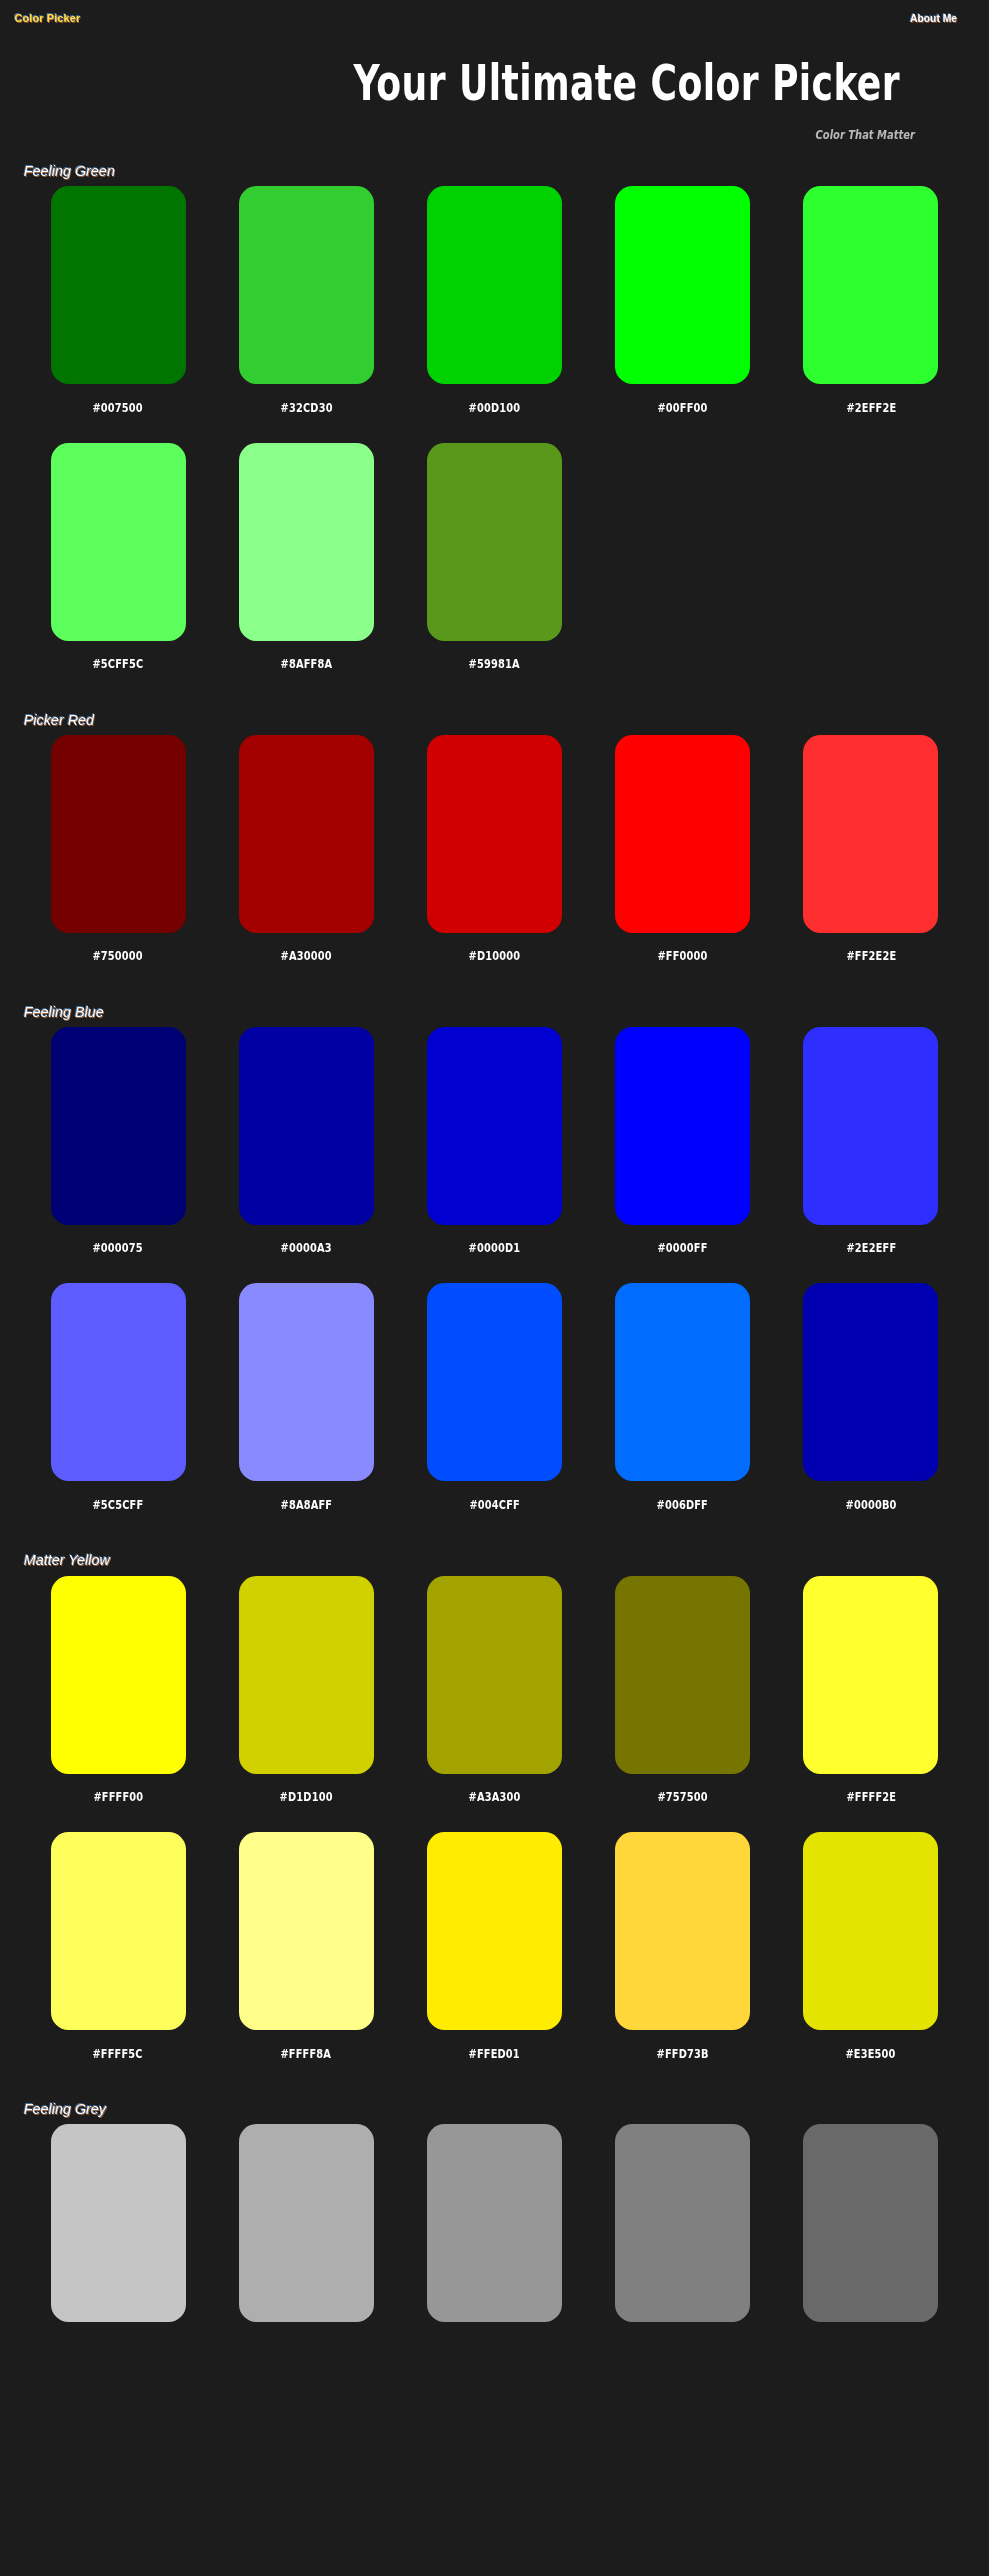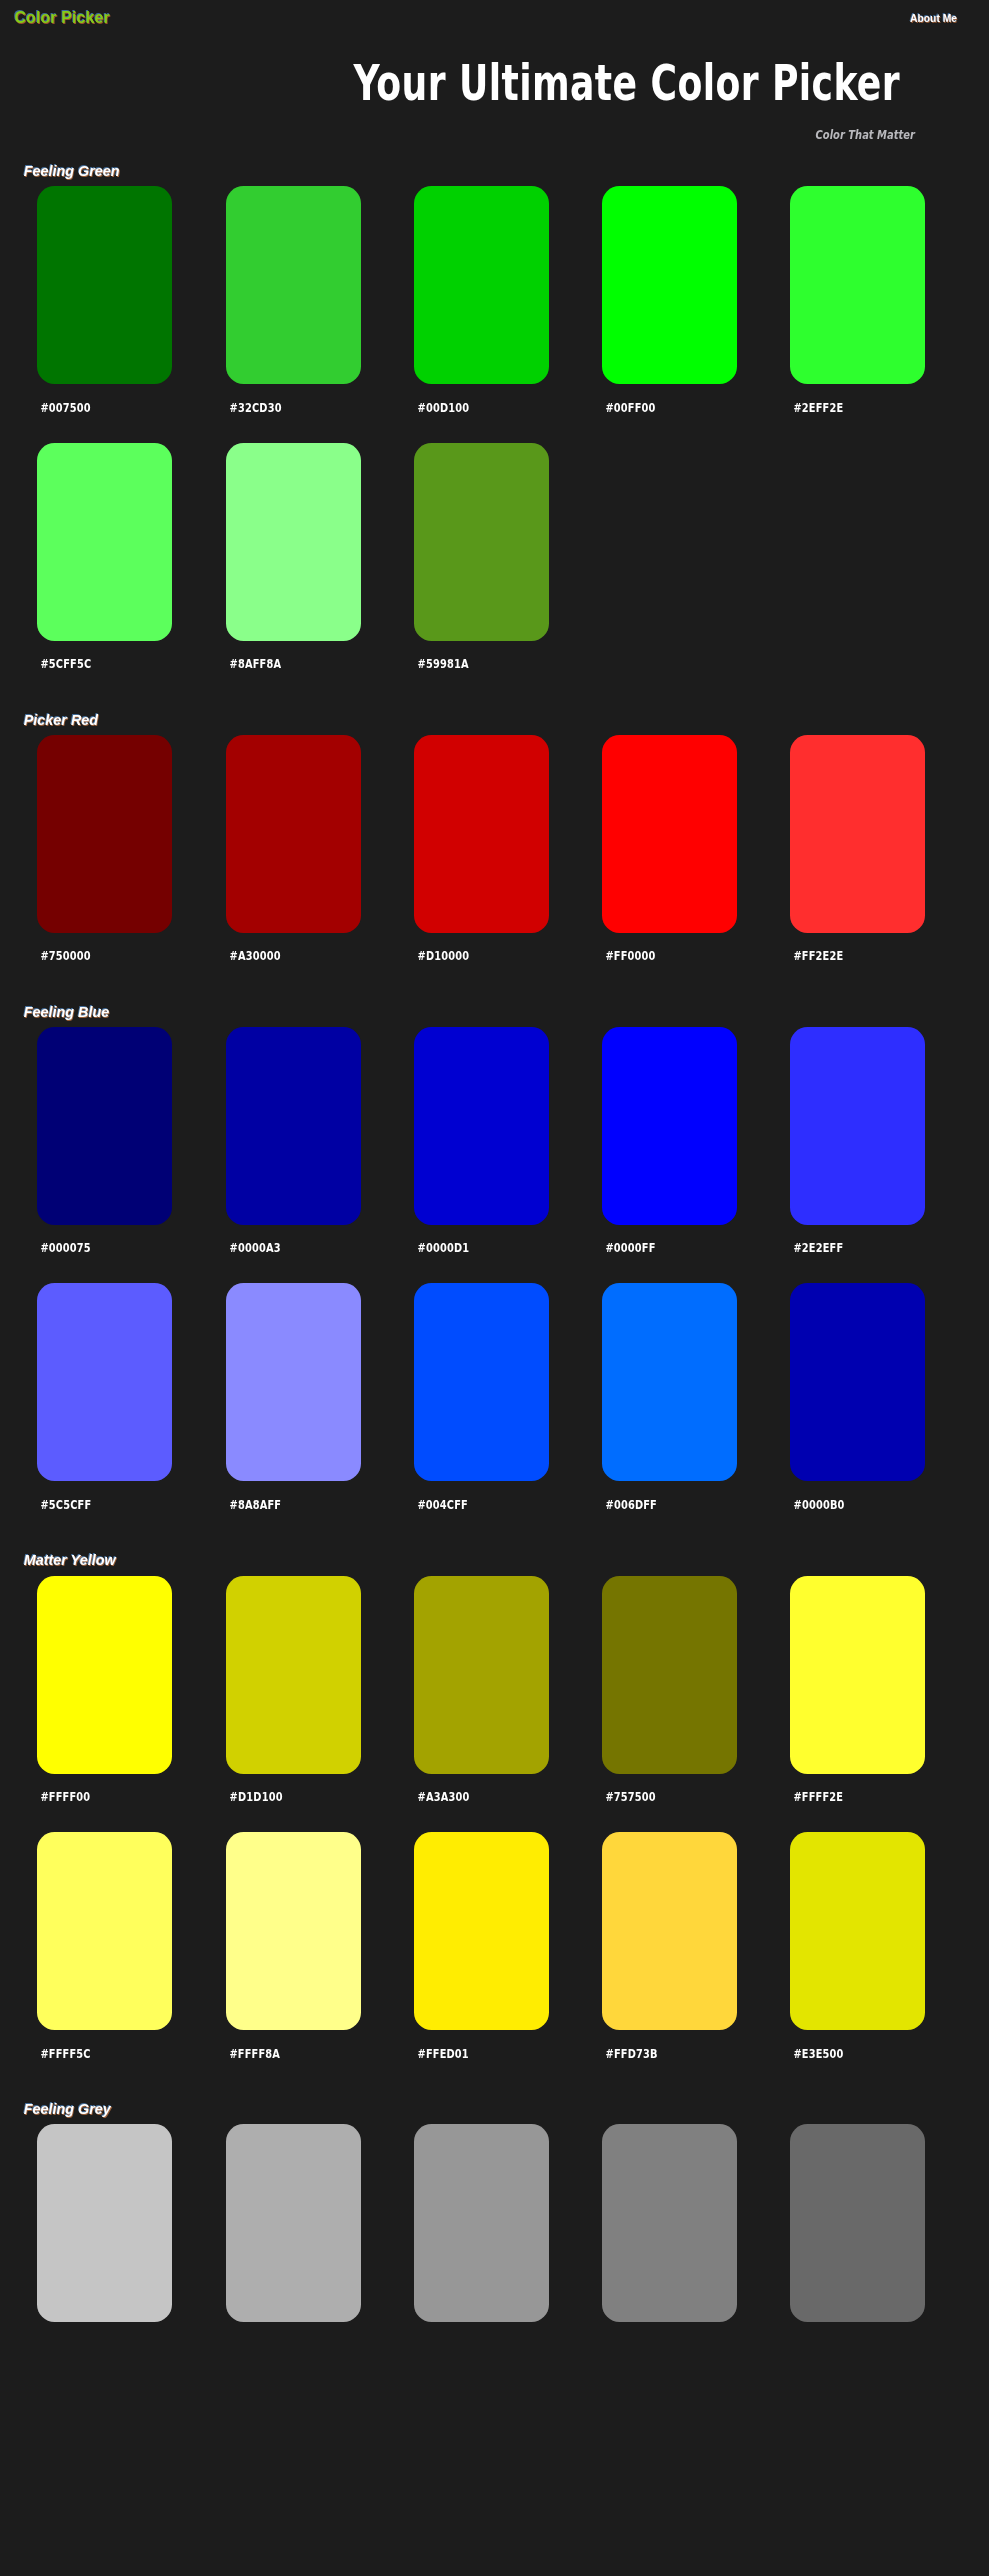--- a/index.html
+++ b/index.html
@@ -21,22 +21,22 @@
   
   .navbar {
     width:100%;
     height:36px;
     display:flex;
     align-items:center;
     justify-content:space-between;
     padding:0 32px 0 14.4px;
   }
   .brand {
-    color:#84cc16;
-    font-size:16px;
+    color:#fde047;
+    font-size:11px;
     font-weight:bold;
     letter-spacing:0.1px;
     text-shadow: 0.8px 0.8px 0 rgba(255,120,60,.55), -0.8px -0.8px 0 rgba(90,170,255,.55);
   }
   .nav-links { display:flex; align-items:center; gap:17.5px; }
   .nav-link {
     color:#ffffff;
     font-size:10.3px;
     font-weight:bold;
     text-decoration:none;
@@ -66,38 +66,38 @@
   }
 
   
   .palette-wrap { width:100%; padding:0 0 31px 0; margin-top:21.6px; }
 
   .section { width:100%; padding:0 14.4px; margin-bottom:9.3px; }
 
   .section-title {
     color:#ffffff;
     font-size:14.4px;
-    font-weight:bold;
+    font-weight:normal;
     font-style:italic;
     margin:12.4px 0 7.2px 9.3px;
     text-shadow: 0.8px 0.8px 0 rgba(255,150,80,.55), -0.8px -0.8px 0 rgba(100,175,255,.55);
   }
 
   .swatch-row {
     display:grid;
     grid-template-columns:repeat(5, 1fr);
     column-gap:27px;
     row-gap:0;
     padding:0 23px;
   }
 
   .swatch-cell {
     display:flex;
     flex-direction:column;
-    align-items:flex-start;
+    align-items:center;
   }
 
   .swatch {
     width:100%;
     max-width:135px;
     height:198px;
     border-radius:17.5px;
     cursor:pointer;
     display:block;
   }

